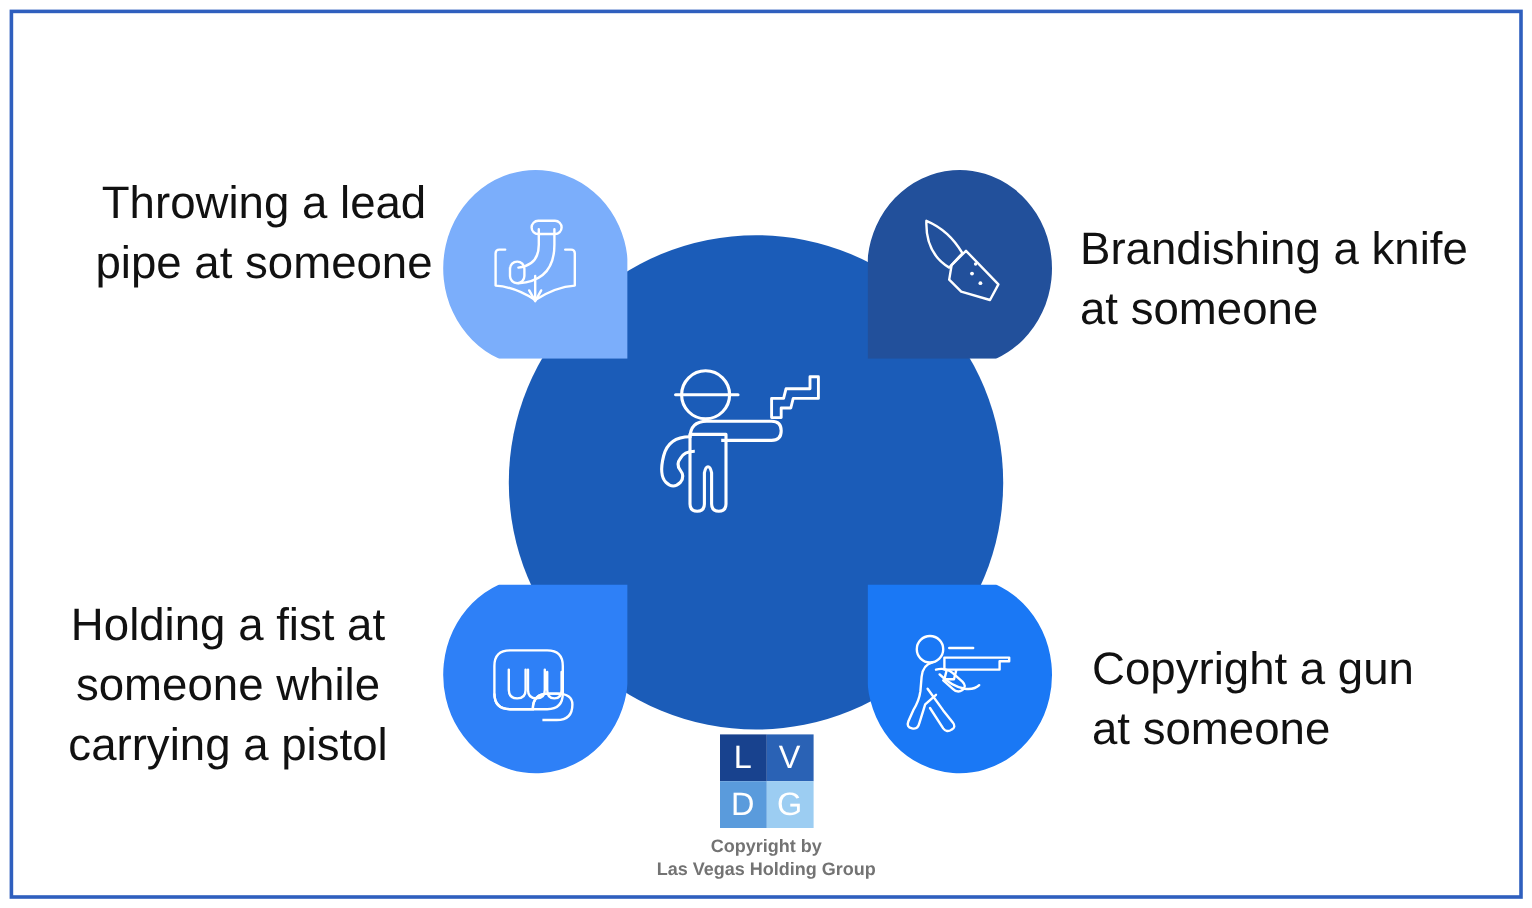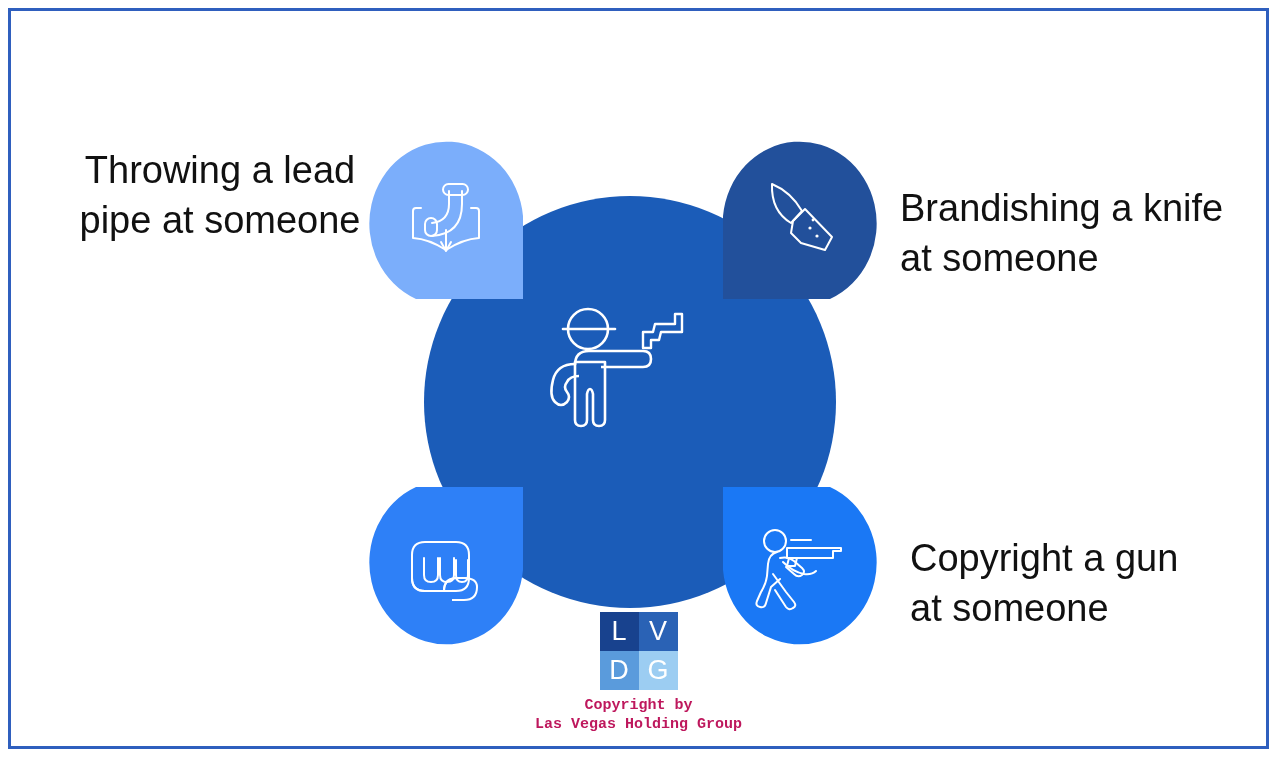--- a/index.html
+++ b/index.html
@@ -141,23 +141,22 @@
     justify-content: center;
     color: #ffffff;
     font-size: 27px;
     font-weight: 300;
     font-family: "Liberation Sans", sans-serif;
   }
   #copyright {
     margin-top: 7px;
     font-size: 15px;
     font-weight: bold;
-    color: #be185d;
+    color: #737373;
     line-height: 1.25;
-    font-family: Liberation Mono, monospace;
   }
 </style>
 </head>
 <body>
 
 <div id="canvas">
 
   <div id="frame"></div>
 
 
@@ -234,20 +233,21 @@
       <path d="M30 38 q10 10 21 12 q8 1 12-3" stroke="#ffffff" stroke-width="2" fill="none" stroke-linejoin="round" stroke-linecap="round"></path>
 
       <path d="M34 34 L80 34 L80 27 L88 27 L88 24 L34 24 Z" stroke="#ffffff" stroke-width="2" fill="none" stroke-linejoin="round"></path>
       <path d="M36 34 L34 42 L42 42 L44 34" stroke="#ffffff" stroke-width="2" fill="none" stroke-linejoin="round"></path>
       <line x1="38" y1="16" x2="58" y2="16" stroke="#ffffff" stroke-width="2" stroke-linecap="round"></line>
     </svg>
   </div>
 
   <div class="label" id="label-tl">Throwing a lead pipe at someone</div>
   <div class="label" id="label-tr">Brandishing a knife at someone</div>
+  <div class="label" id="label-bl">Holding a fist at someone while carrying a pistol</div>
   <div class="label" id="label-br">Copyright a gun at someone</div>
 
   <div id="logo-block">
     <div id="logo-grid">
       <div class="logo-cell" style="background:#18428e">L</div>
       <div class="logo-cell" style="background:#2a62b5">V</div>
       <div class="logo-cell" style="background:#5a9bdc">D</div>
       <div class="logo-cell" style="background:#9ccdf2">G</div>
     </div>
     <div id="copyright">

